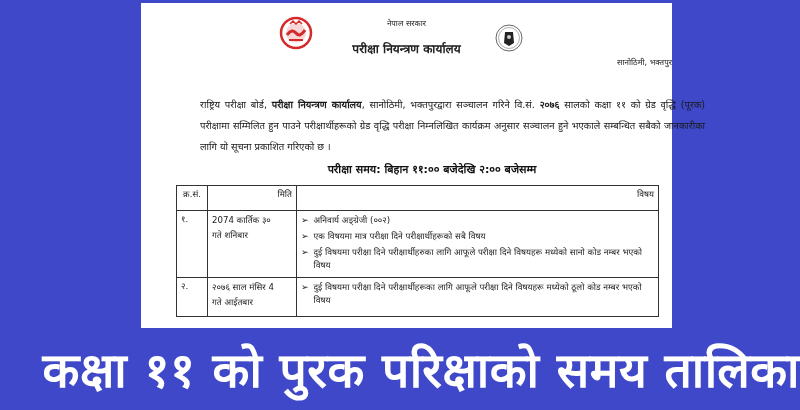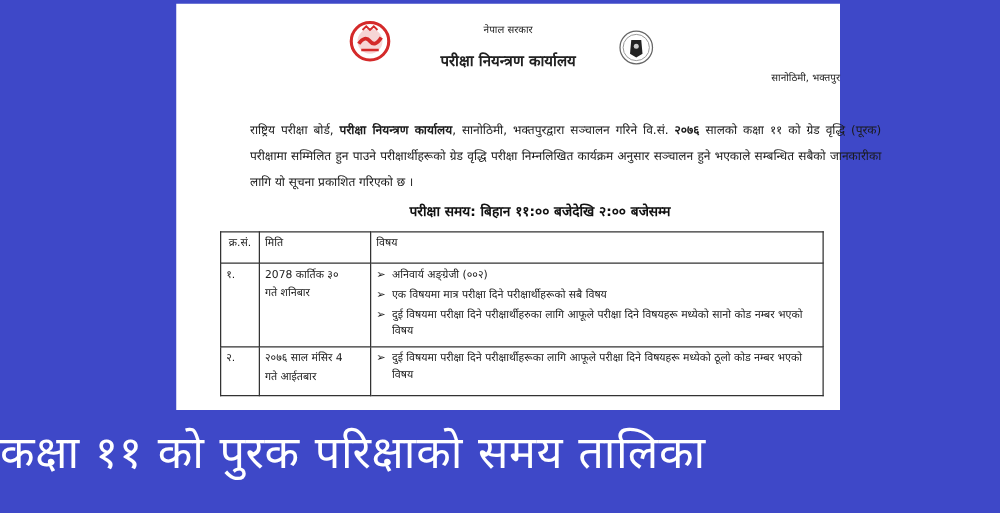--- a/index.html
+++ b/index.html
@@ -43,32 +43,32 @@
     font-size: 11px; font-weight: bold;
   }
   table.sched {
     position: absolute; left: 35px; top: 182px; width: 483px;
     border-collapse: collapse; font-size: 8.6px; color: #1a1a1a;
   }
   table.sched td, table.sched th {
     border: 1px solid #333; vertical-align: top; padding: 2px 4px;
     font-weight: normal;
   }
-  table.sched th { text-align: left; height: 20px; }
+  table.sched th { text-align: right; height: 20px; }
   table.sched th.c1 { text-align: center; }
   .c1 { width: 22px; }
   .c2 { width: 80px; }
   .row1 td { height: 58px; }
   .row2 td { height: 34px; }
   .bullet { display: flex; gap: 5px; margin: 1px 0 3px 0; line-height: 13px; }
   .bullet .arrow { flex: 0 0 auto; font-size: 9px; }
   .date-line { line-height: 15px; }
   .banner {
-    position: absolute; left: 0; top: 336px; width: 800px; text-align: left;
-    color: #ffffff; font-size: 36px; font-weight: normal; letter-spacing: 0.5px;
+    position: absolute; left: 0; top: 336px; width: 800px; text-align: right;
+    color: #ffffff; font-size: 48px; font-weight: bold; letter-spacing: 0.5px;
     font-family: "DejaVu Sans", sans-serif;
   }
 </style>
 </head>
 <body>
 
 <div class="doc">
   <div class="logo-left">
     <svg width="34" height="34" viewBox="0 0 34 34">
       <circle cx="17" cy="17" r="15" fill="none" stroke="#d42a2a" stroke-width="2.5"></circle>
@@ -101,21 +101,21 @@
   <table class="sched">
     <tbody>
         <tr>
       <th class="c1">क्र.सं.</th>
       <th class="c2">मिति</th>
       <th>विषय</th>
     </tr>
     <tr class="row1">
       <td class="c1">१.</td>
       <td class="c2">
-        <div class="date-line">2078 कार्तिक ३०</div>
+        <div class="date-line">2074 कार्तिक ३०</div>
         <div class="date-line">गते शनिबार</div>
       </td>
       <td>
         <div class="bullet">
           <span class="arrow">➢</span>
           <span>अनिवार्य अङ्ग्रेजी (००२)</span>
         </div>
         <div class="bullet">
           <span class="arrow">➢</span>
           <span>एक विषयमा मात्र परीक्षा दिने परीक्षार्थीहरूको सबै विषय</span>

